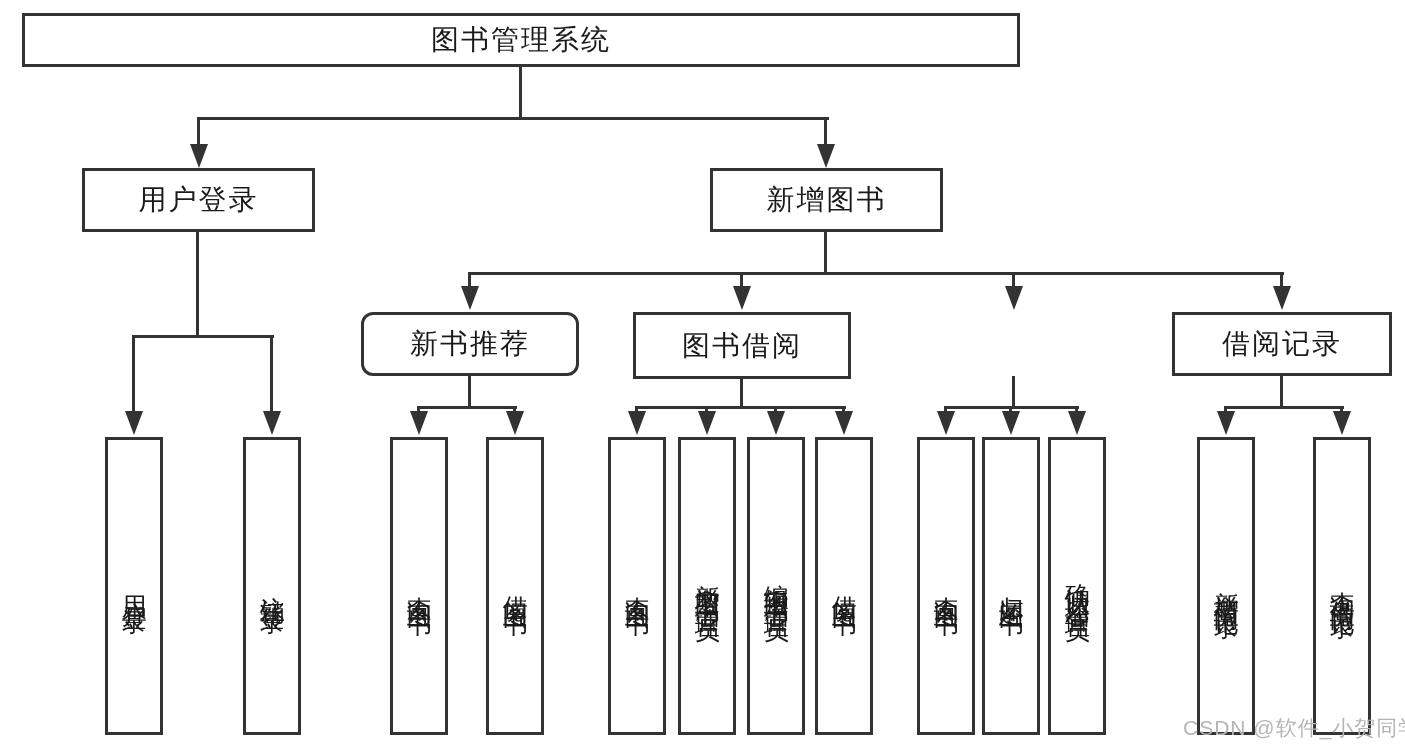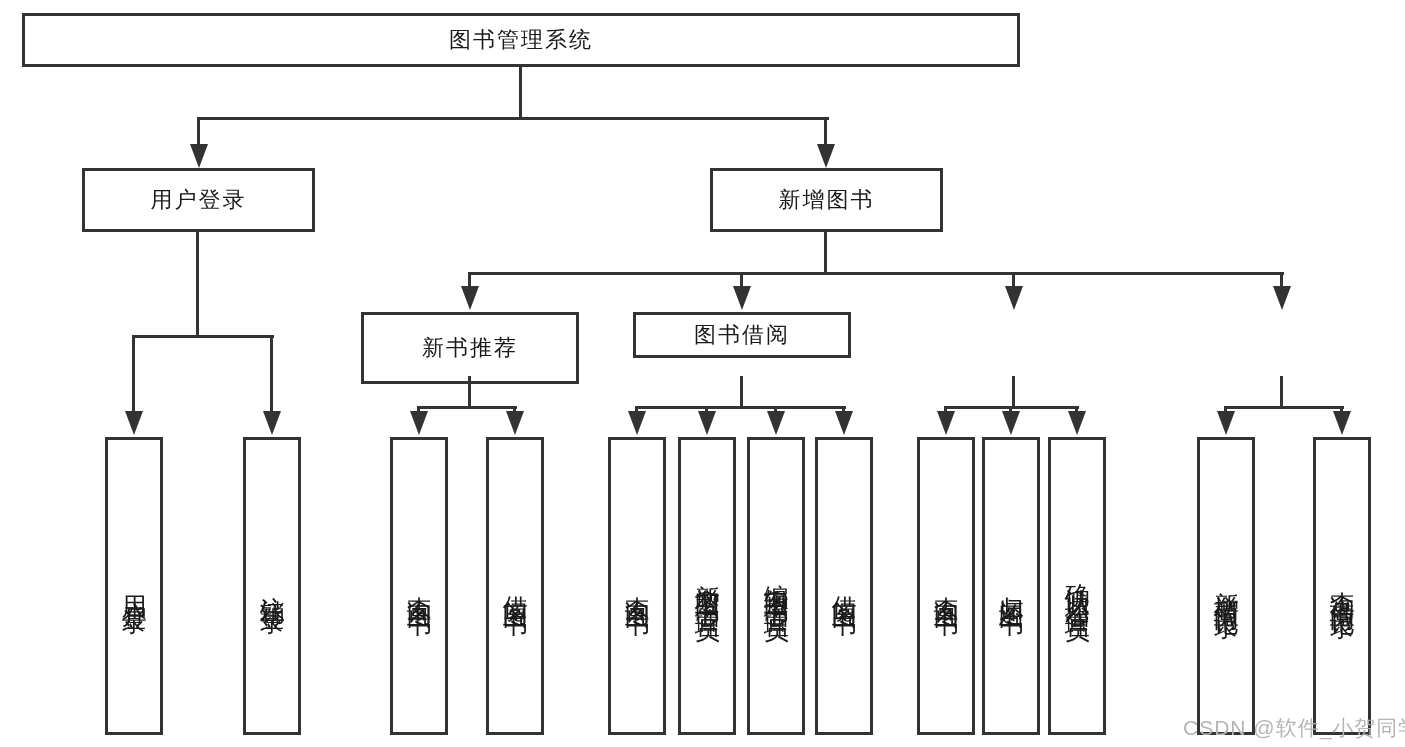--- a/index.html
+++ b/index.html
@@ -6,21 +6,21 @@
   .canvas {
     position:relative; width:1405px; height:747px; background:#ffffff;
     font-family:"Liberation Sans","DejaVu Sans",sans-serif; overflow:hidden;
   }
   .box {
     position:absolute; box-sizing:border-box;
     border:3px solid #333333; background:#ffffff; color:#1a1a1a;
     display:flex; align-items:center; justify-content:center;
     text-align:center;
   }
-  .h-box { font-size:22px; letter-spacing:2px; }
+  .h-box { font-size:28px; letter-spacing:2px; }
   .leaf  { writing-mode:vertical-rl; font-size:25px; letter-spacing:5px; line-height:1.1; }
   .vl, .hl { position:absolute; background:#333333; }
   .vl { width:3px; }
   .hl { height:3px; }
   .arrowhead {
     position:absolute; width:0; height:0;
     border-left:9px solid transparent; border-right:9px solid transparent;
     border-top:24px solid #333333;
   }
   .watermark {
@@ -32,25 +32,26 @@
 <body>
 
 <div class="canvas">
 
   <div class="box h-box" style="left:22px; top:13px; width:998px; height:54px;">图书管理系统</div>
 
   <div class="box h-box" style="left:82px; top:168px; width:233px; height:64px;">用户登录</div>
 
   <div class="box h-box" style="left:710px; top:168px; width:233px; height:64px;">新增图书</div>
 
-  <div class="box h-box" style="left:361px; top:312px; width:218px; height:72px;">新书推荐</div>
+  <div class="box h-box" style="left:361px; top:312px; width:218px; height:64px;border-radius:12px;">新书推荐</div>
 
-  <div class="box h-box" style="left:633px; top:312px; width:218px; height:46px;">图书借阅</div>
+  <div class="box h-box" style="left:633px; top:312px; width:218px; height:67px;">图书借阅</div>
 
 
+  <div class="box h-box" style="left:1172px; top:312px; width:220px; height:64px;">借阅记录</div>
 
   <div class="box leaf" style="left:105px; top:437px; width:58px; height:298px;">用户登录</div>
 
   <div class="box leaf" style="left:243px; top:437px; width:58px; height:298px;">注销登录</div>
 
   <div class="box leaf" style="left:390px; top:437px; width:58px; height:298px;">查询图书</div>
 
   <div class="box leaf" style="left:486px; top:437px; width:58px; height:298px;">借阅图书</div>
 
   <div class="box leaf" style="left:608px; top:437px; width:58px; height:298px;">查询图书</div>

